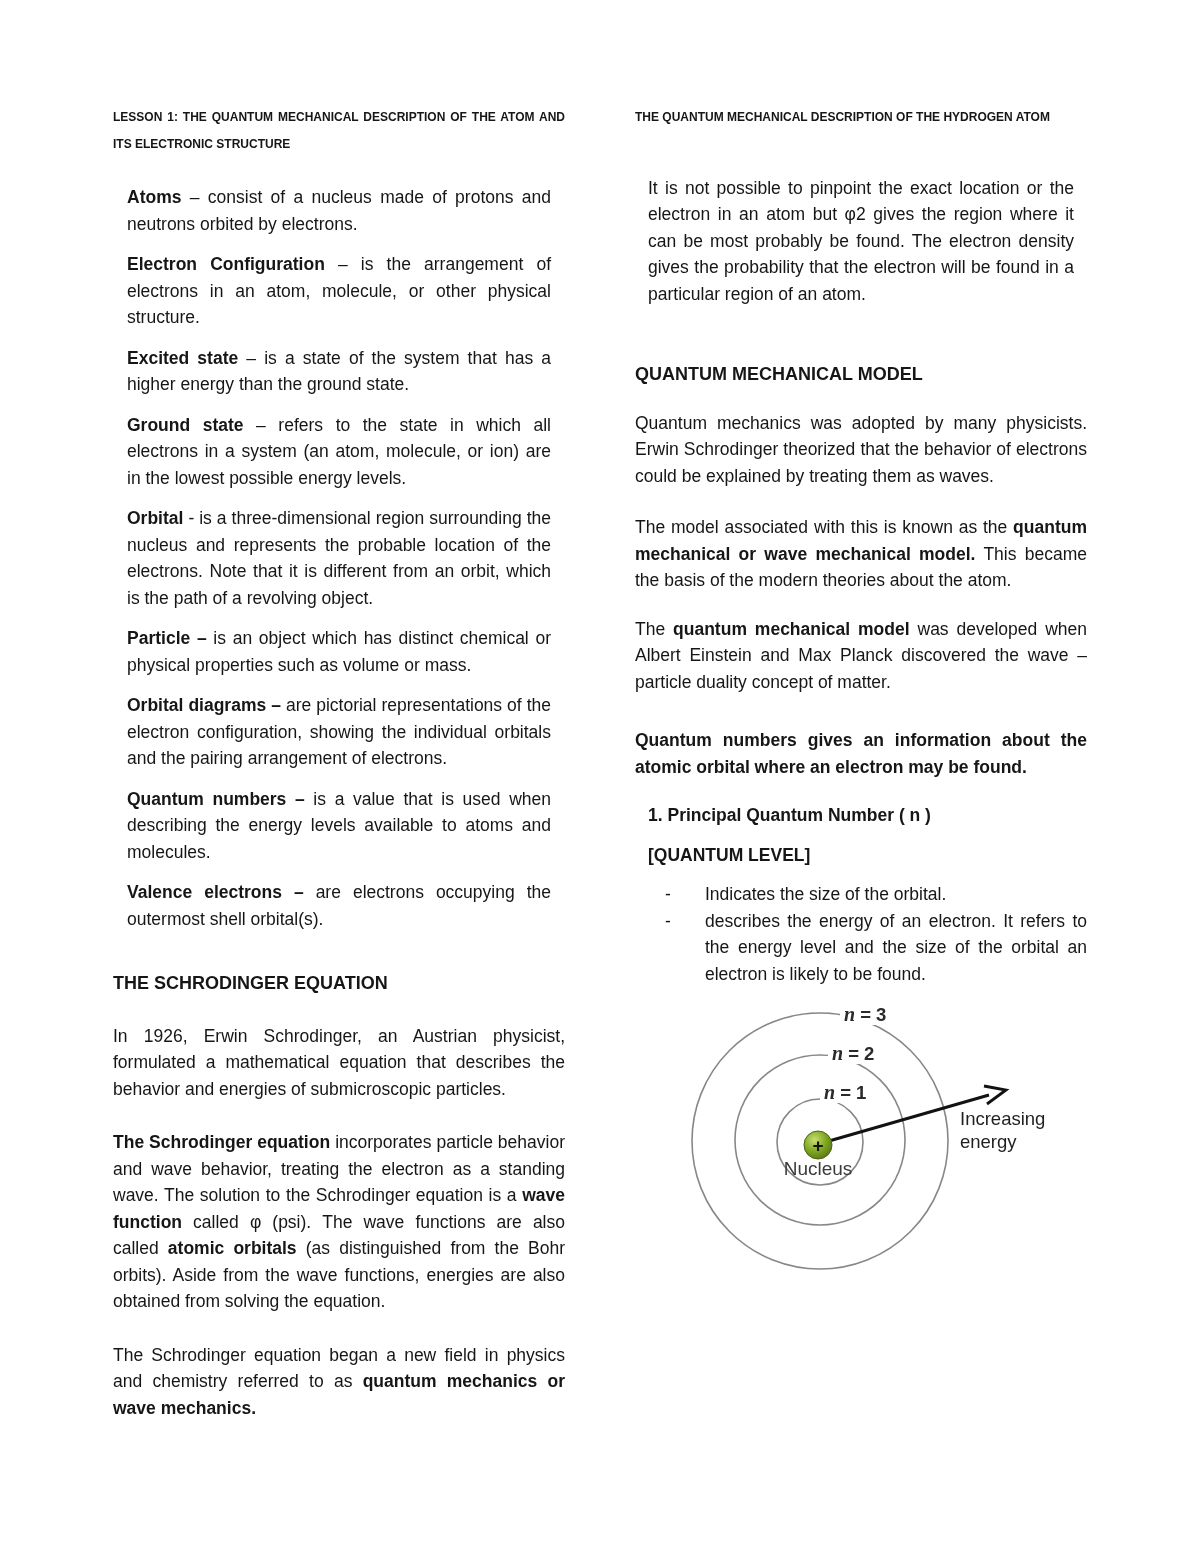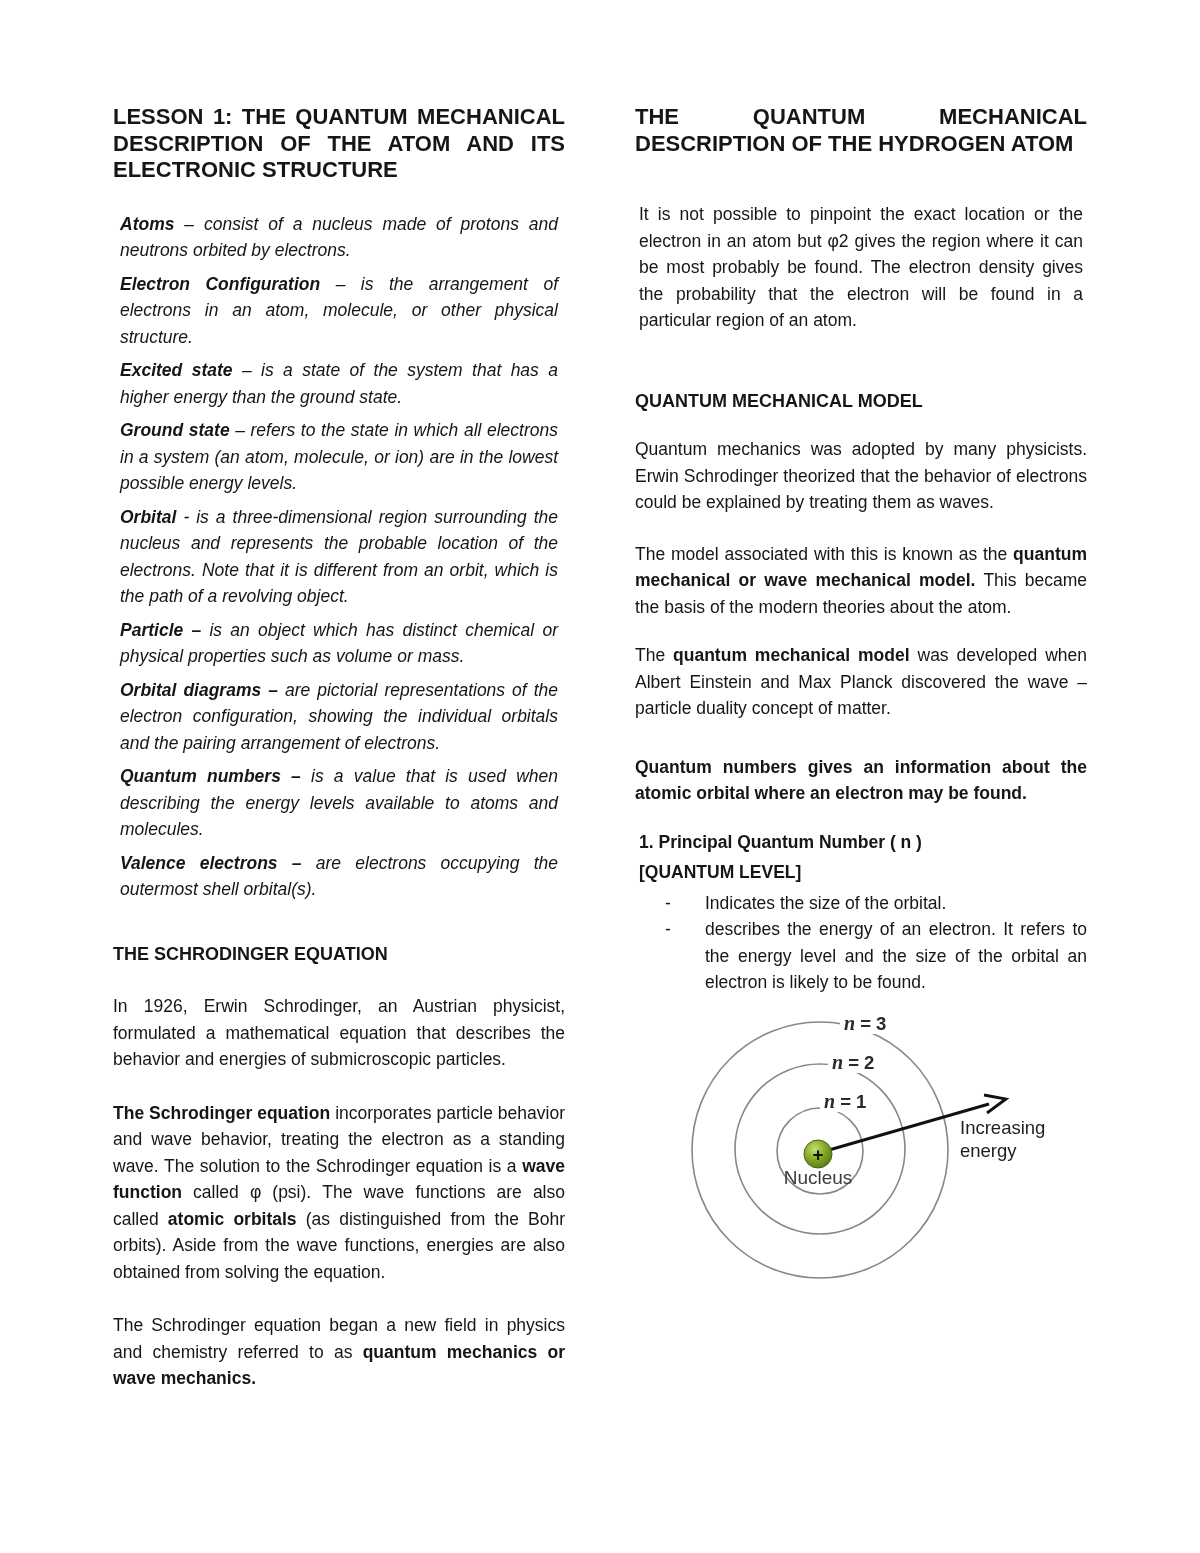--- a/index.html
+++ b/index.html
@@ -7,26 +7,26 @@
     width:1200px;height:1553px;background:#ffffff;position:relative;
     font-family:"Liberation Sans", sans-serif;color:#161616;
     -webkit-font-smoothing:antialiased;
   }
   .col{
     position:absolute;top:104px;width:452px;
     font-size:17.5px;line-height:26.5px;text-align:justify;
   }
   .col-left{left:113px;}
   .col-right{left:635px;}
-  h1,h2,h3,p{margin:4px;padding:0;font-size:inherit;line-height:inherit;}
-  .doc-title{font-weight:bold;font-size:22px;margin:0 0 27px 0;}
+  h1,h2,h3,p{margin:13px;padding:0;font-size:inherit;line-height:inherit;}
+  .doc-title{font-weight:bold;font-size:12px;margin:0 0 27px 0;}
   .sec-heading{font-weight:bold;font-size:18px;}
   .lc-sec{margin:38px 0 26px 0;}
   .rc-sec{margin:54px 0 22px 0;}
-  .def{margin:7px;font-style:italic;}
+  .def{margin:14px;}
   .para{margin:0 0 27px 0;}
   .para-tight{margin:0 0 25px 0;}
   .para-22{margin:0 0 22px 0;}
   .bold-para{font-weight:bold;margin-top:32px;}
   .sub-heading{font-weight:bold;}
   .li{display:flex;padding-left:30px;}
   .li-dash{flex:none;width:40px;}
   .li-text{flex:1;text-align:justify;}
   b{font-weight:bold;}
   .atom-diagram{display:block;margin:16px 0 0 0;}

